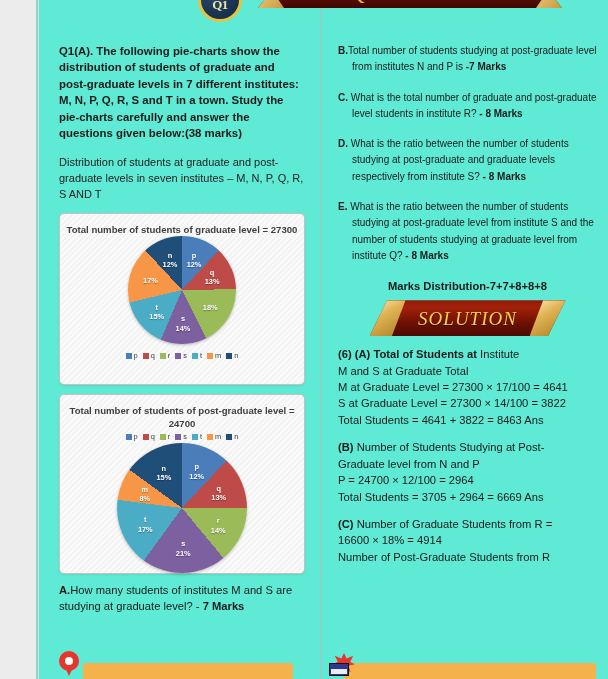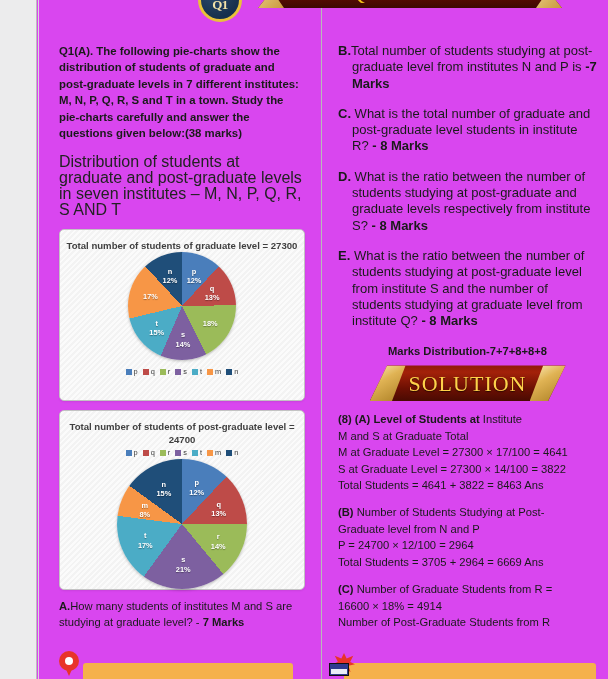--- a/index.html
+++ b/index.html
@@ -4,21 +4,21 @@
 <style>
   html,body{margin:0;padding:0;}
   body{
     width:608px;height:679px;overflow:hidden;
     background:#ececed;
     font-family:"Liberation Sans", sans-serif;
     color:#1a1a1a;
   }
   .page{
     position:absolute;left:36px;top:0;width:572px;height:679px;
-    background:#d946ef;
+    background:#5eead4;
     border-left:1px solid #bdbdbd;
     box-sizing:border-box;
     overflow:hidden;
   }
   .page:before{
     content:"";position:absolute;left:1px;top:0;bottom:0;width:1px;background:#d9d9d9;
   }
   .col-divider{
     position:absolute;left:284px;top:0;bottom:0;width:1px;background:#b9b9b9;
   }
@@ -55,21 +55,21 @@
 
   
   .col{position:absolute;top:0;box-sizing:border-box;margin-top:29px;}
   .col-left{left:0;width:284px;padding:14px 16px 0 22px;}
   .col-right{left:285px;width:287px;padding:14px 12px 0 16px;}
 
   .q-head{
     font-size:11.4px;font-weight:bold;line-height:16.4px;margin:0 0 13px 0;
   }
   .q-sub{
-    font-size:16px;line-height:16px;color:#222;margin:0 0 11px 0;
+    font-size:11px;line-height:16px;color:#222;margin:0 0 11px 0;
   }
 
   
   .chart-card{
     position:relative;border:1px solid #c3c3c3;border-radius:5px;
     background:
       repeating-linear-gradient(135deg, #f3f3f3 0 2px, #fbfbfb 2px 4px);
     box-sizing:border-box;margin-bottom:9px;
     box-shadow:0 1px 2px rgba(0,0,0,.08);
   }
@@ -99,21 +99,21 @@
   .legend-item{display:flex;align-items:center;gap:2px;}
   .swatch{width:6px;height:6px;display:inline-block;}
 
   .q-a{
     font-size:11.2px;line-height:15.6px;color:#1a1a1a;margin:0;
   }
   .q-a b{font-weight:bold;}
 
   
   .q-item{
-    font-size:13px;line-height:16.3px;margin:0 0 14px 0;color:#1a1a1a;
+    font-size:10px;line-height:16.3px;margin:0 0 14px 0;color:#1a1a1a;
     padding-left:14px;text-indent:-14px;
   }
   .q-item .lbl{font-weight:bold;}
   .q-item .mk{font-weight:bold;}
   .marks-dist{
     text-align:center;font-size:11.2px;font-weight:bold;margin:16px 0 8px 0;
   }
   .sol-wrap{display:flex;justify-content:center;margin-bottom:10px;}
   .sol-banner{
     position:relative;width:196px;height:36px;
@@ -121,22 +121,22 @@
     clip-path:polygon(9% 0,100% 0,91% 100%,0 100%);
   }
   .sol-banner .tip{
     position:absolute;top:0;height:100%;width:36px;
     background:linear-gradient(150deg,#fdf0bf 0%,#e0b354 40%,#a97d22 100%);
   }
   .sol-banner .tip.l{left:0;clip-path:polygon(33% 0,100% 0,62% 100%,0 100%);}
   .sol-banner .tip.r{right:0;clip-path:polygon(38% 0,100% 0,67% 100%,0 100%);}
   .sol-banner span{
     position:absolute;left:50%;top:52%;transform:translate(-50%,-50%);
-    font-family:"Liberation Serif", serif;font-size:22px;color:#ffd24a;
-    letter-spacing:1px;text-shadow:0 1px 1px rgba(0,0,0,.6);
+    font-family:"Liberation Serif", serif;font-size:19px;color:#ffd24a;
+    letter-spacing:1px;text-shadow:0 1px 1px rgba(0,0,0,.6);font-style:italic;
   }
   .sol-line{
     font-size:11.2px;line-height:16.4px;margin:0;color:#1a1a1a;
   }
   .sol-gap{height:11px;}
 
   
   .bottom-bar{
     position:absolute;bottom:0;height:16px;
     background:#f5b14b;border-radius:3px 3px 0 0;
@@ -338,21 +338,21 @@
 
     <div class="sol-wrap">
       <div class="sol-banner">
         <div class="tip l"></div>
         <div class="tip r"></div>
         <span>SOLUTION</span>
       </div>
     </div>
 
     <div id="solution-body">
-        <p class="sol-line"><b>(8) (A)</b> <b>Level of Students at</b> Institute</p>
+        <p class="sol-line"><b>(6) (A)</b> <b>Total of Students at</b> Institute</p>
         <p class="sol-line">M and S at Graduate Total</p>
         <p class="sol-line">M at Graduate Level = 27300 × 17/100 = 4641</p>
         <p class="sol-line">S at Graduate Level = 27300 × 14/100 = 3822</p>
         <p class="sol-line">Total Students = 4641 + 3822 = 8463 Ans</p>
         <div class="sol-gap"></div>
         <p class="sol-line"><b>(B)</b> Number of Students Studying at Post-</p>
         <p class="sol-line">Graduate level from N and P</p>
         <p class="sol-line">P = 24700 × 12/100 = 2964</p>
         <p class="sol-line">Total Students = 3705 + 2964 = 6669 Ans</p>
         <div class="sol-gap"></div>

